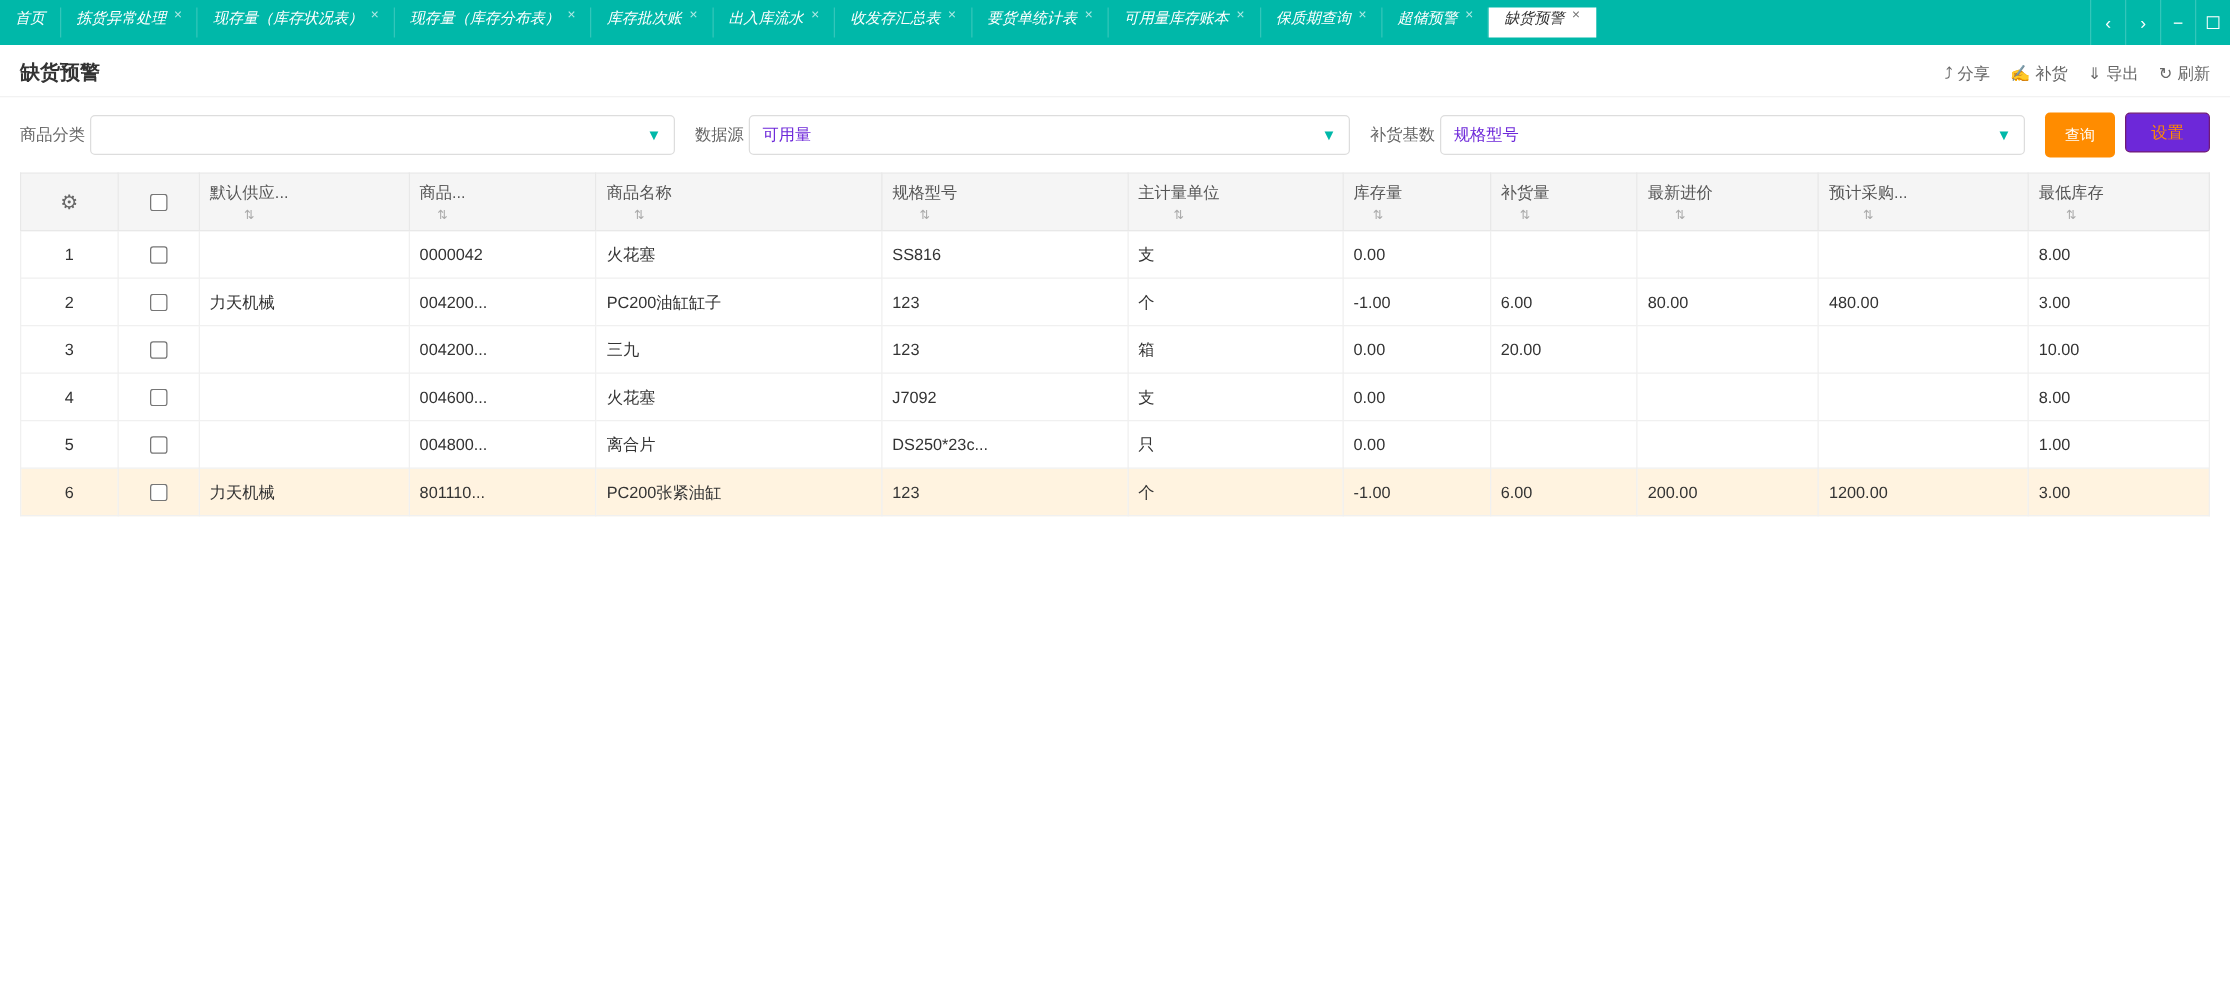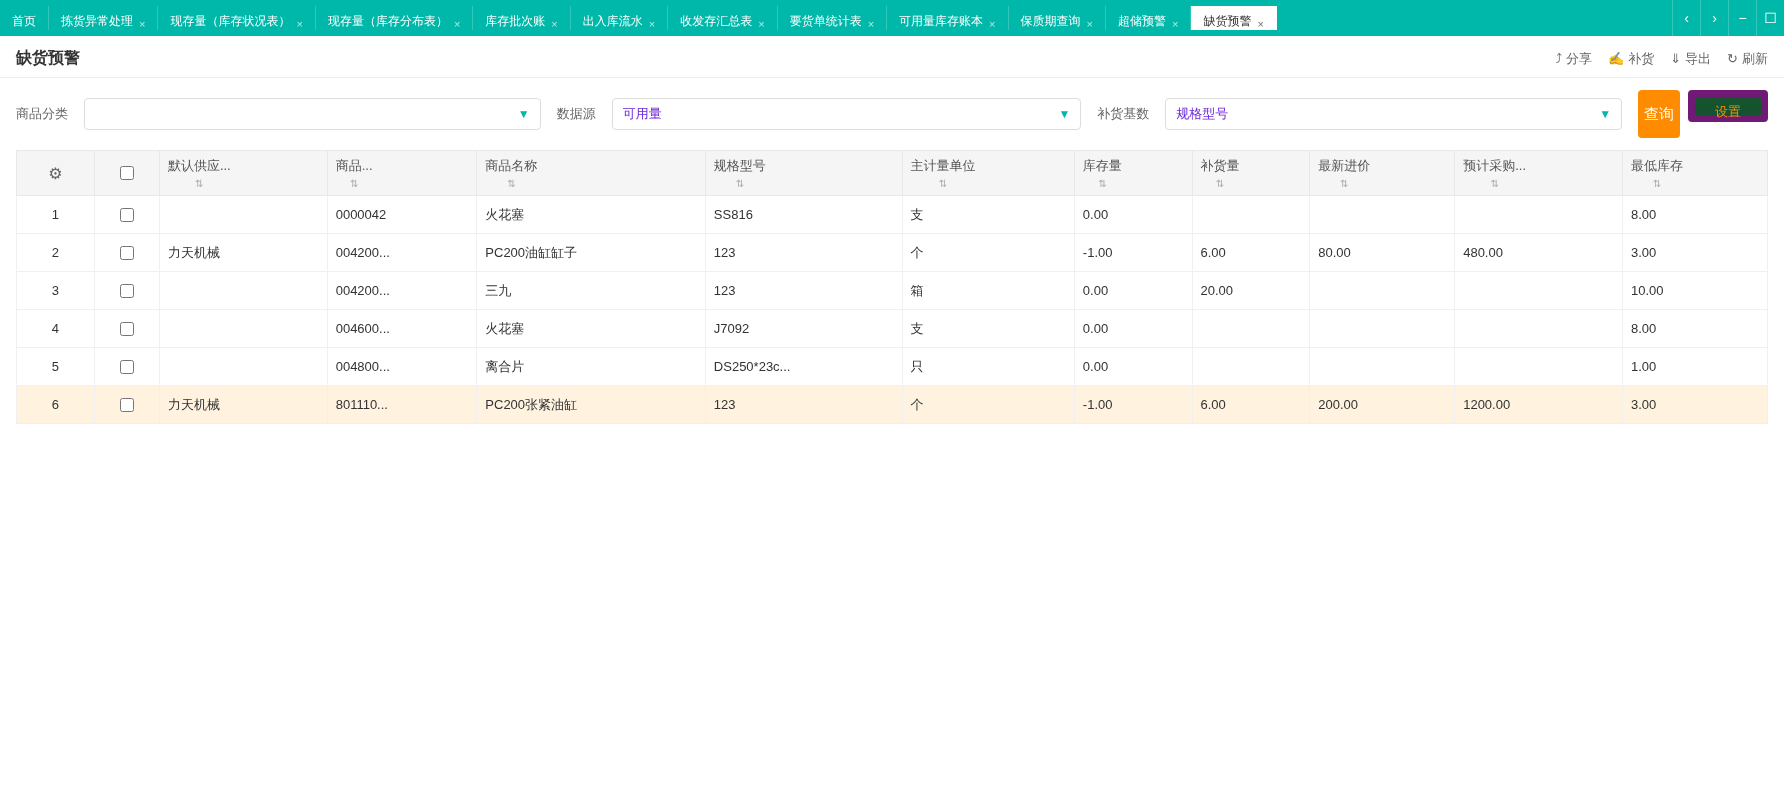--- a/index.html
+++ b/index.html
@@ -9,29 +9,30 @@
     .tab-bar {
       display: flex;
       align-items: center;
       background: #00b8a9;
       height: 36px;
       overflow: hidden;
       flex-shrink: 0;
     }
     .tab-item {
       display: flex;
-      align-items: flex-end;
+      align-items: flex-start;
       padding: 0 12px;
       height: 24px;
       color: #fff;
       font-size: 12px;
       cursor: pointer;
       white-space: nowrap;
       border-right: 1px solid rgba(255,255,255,0.2);
       flex-shrink: 0;
+      font-style: italic;
     }
     .tab-item.active {
       background: #fff;
       color: #333;
     }
     .tab-item .tab-close {
       margin-left: 6px;
       font-size: 11px;
       opacity: 0.7;
     }
@@ -91,21 +92,21 @@
     .filter-bar {
       display: flex;
       align-items: center;
       padding: 12px 16px;
       gap: 16px;
       background: #fff;
     }
     .filter-group {
       display: flex;
       align-items: center;
-      gap: 16px;
+      gap: 4px;
       flex: 1;
     }
     .filter-label {
       color: #666;
       white-space: nowrap;
       font-size: 13px;
     }
     .filter-select {
       flex: 1;
       display: flex;
@@ -131,29 +132,29 @@
     .filter-actions {
       display: flex;
       gap: 8px;
       flex-shrink: 0;
     }
     .btn-query {
       background: #ff8c00;
       color: #fff;
       border: none;
       border-radius: 4px;
-      padding: 6px 6px;
-      cursor: pointer;
-      font-size: 15px;
-      height: 48px;
+      padding: 6px 16px;
+      cursor: pointer;
+      font-size: 12px;
+      height: 36px;
     }
     .btn-settings {
-      background: #14532d;
+      background: #6d28d9;
       color: #ff8c00;
-      border: 7px solid #701a75;
+      border: 1px solid #701a75;
       border-radius: 4px;
       padding: 6px 20px;
       cursor: pointer;
       font-size: 13px;
       height: 32px;
     }
 
     
     .table-container {
       padding: 0 16px 16px 16px;

